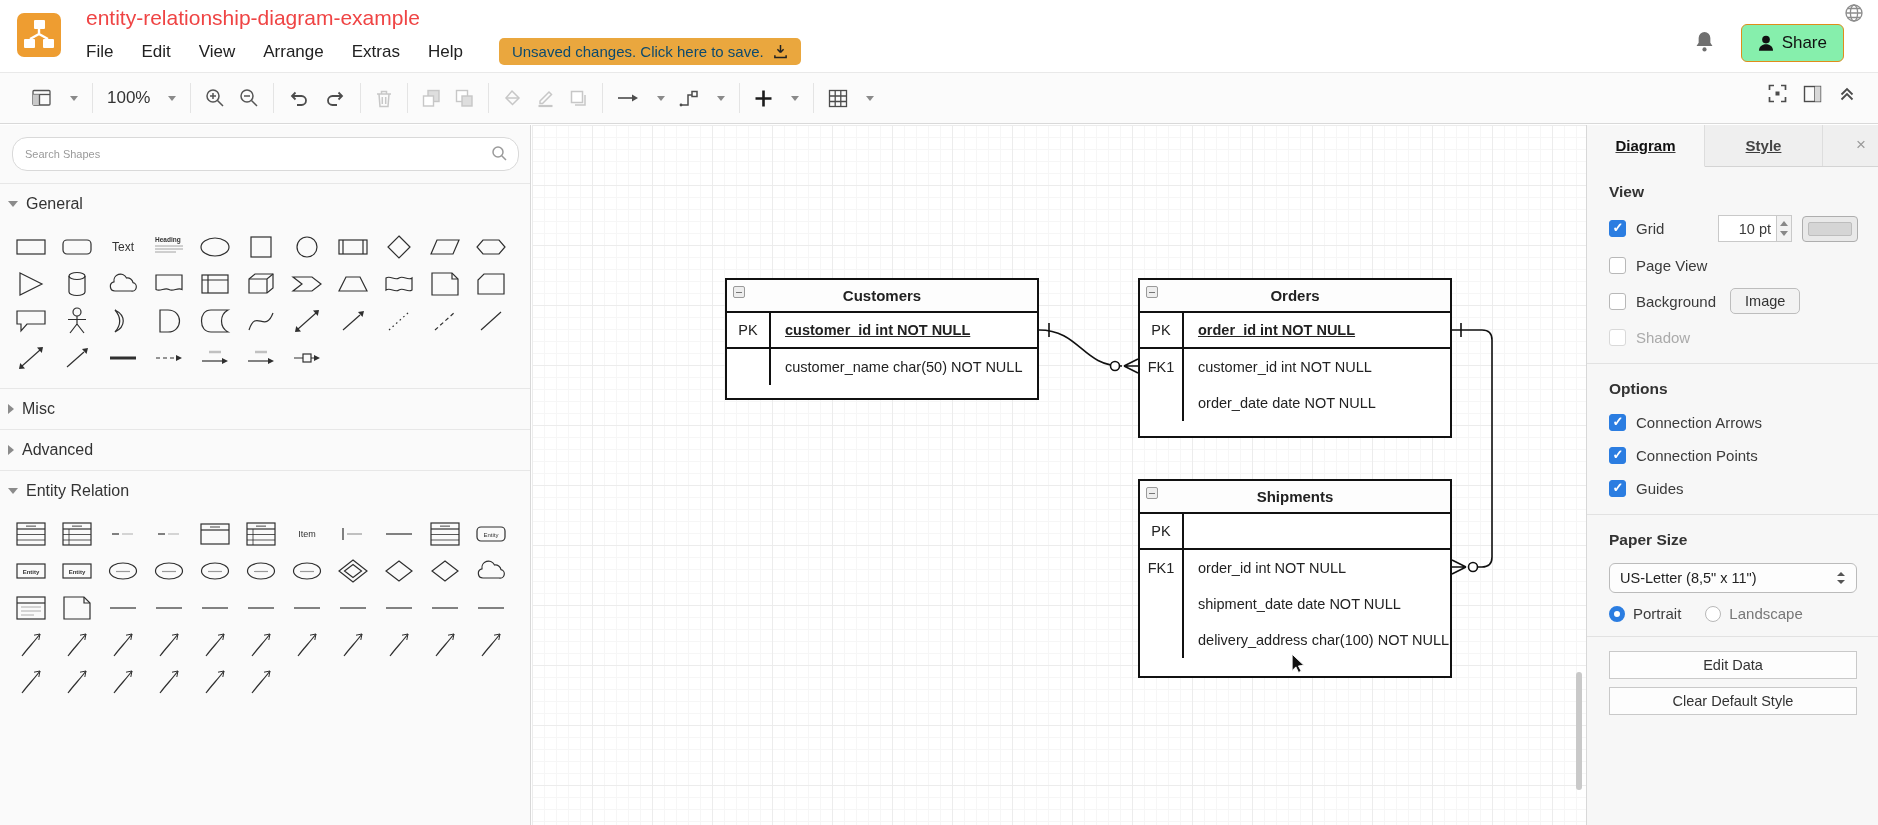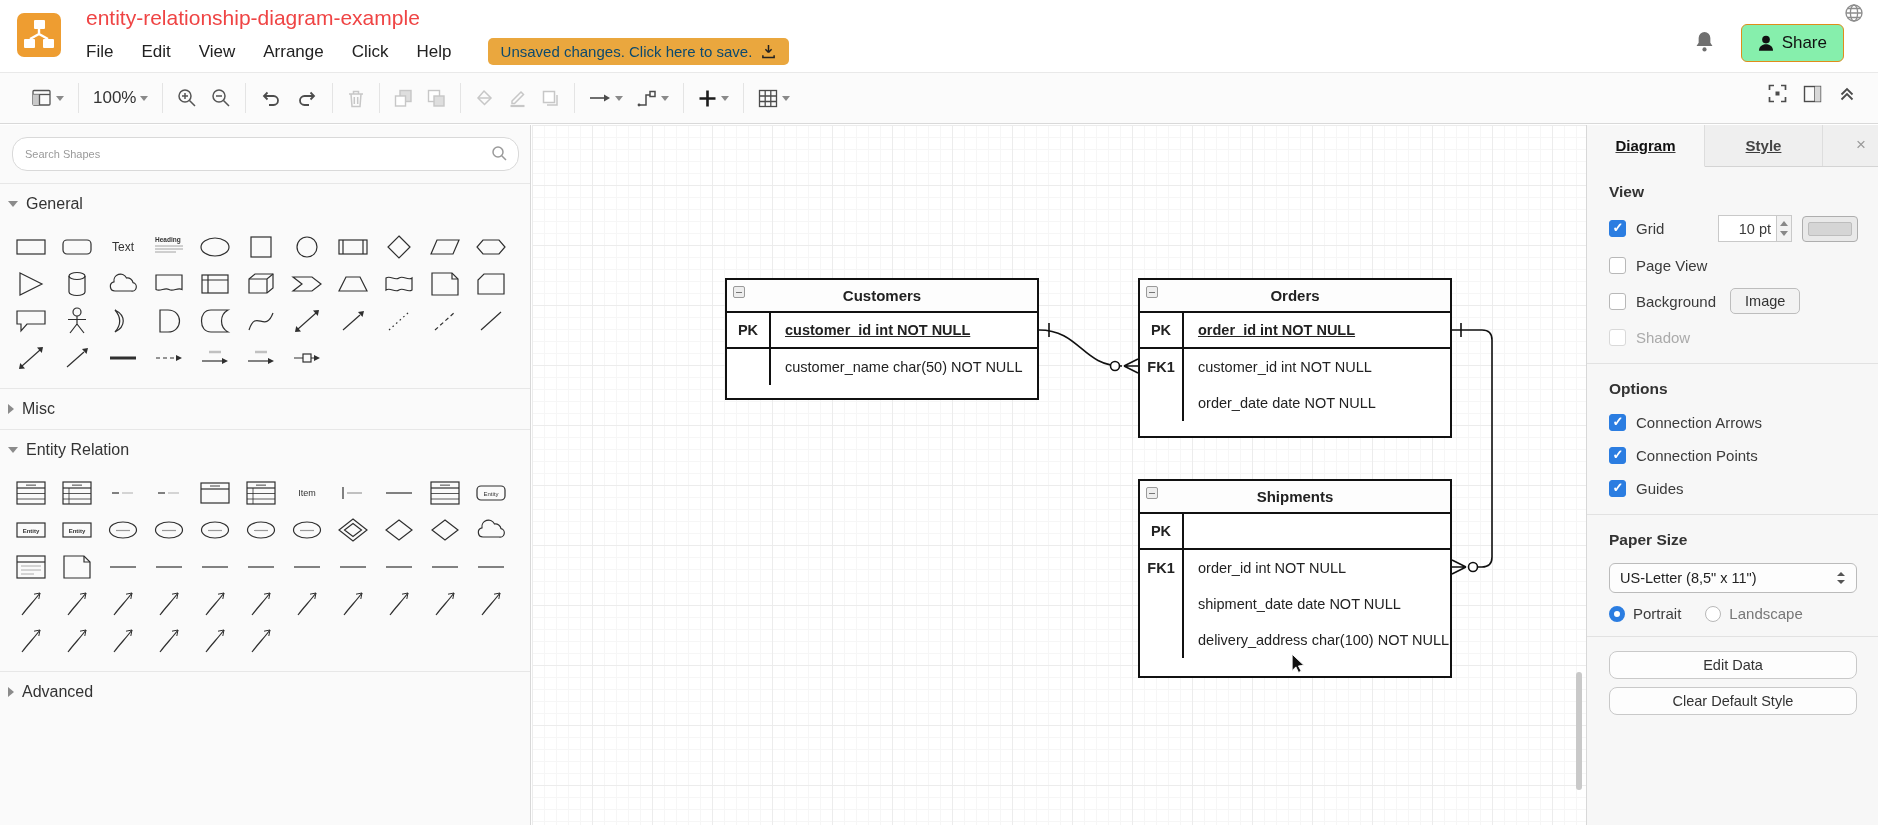--- a/index.html
+++ b/index.html
@@ -17,21 +17,21 @@
   .top-right { position:absolute; right:34px; top:24px; display:flex; align-items:center; gap:26px; }
   .share-btn { display:flex; align-items:center; gap:8px; background:#86efac; border:1px solid #e08c1a; border-radius:6px; padding:8px 16px; font-size:17px; color:#111; }
   .globe { position:absolute; right:14px; top:3px; }
 
   
   .toolbar { position:absolute; left:0; top:72px; width:1878px; height:52px; background:#fbfbfb;
              border-top:1px solid #e9e9e9; border-bottom:1px solid #d9d9d9;
              display:flex; align-items:center; padding-left:18px; }
   .tgroup { display:flex; align-items:center; gap:14px; padding:0 14px; }
   .tsep { width:1px; height:30px; background:#e4e4e4; }
-  .tbtn { display:flex; align-items:center; gap:4px; cursor:default; }
+  .tbtn { display:flex; align-items:center; gap:18px; cursor:default; }
   .zoomlabel { font-size:17px; color:#333; }
   .caret-s { width:0; height:0; border-left:4px solid transparent; border-right:4px solid transparent; border-top:5px solid #8a8a8a; }
   .toolbar-right { position:absolute; right:22px; top:84px; display:flex; gap:16px; align-items:center; }
 
   
   .sidebar { position:absolute; left:0; top:125px; width:531px; height:700px; background:#fafafa; border-right:1px solid #d8d8d8; }
   .searchwrap { position:relative; margin:12px; }
   .searchwrap input { width:507px; height:34px; border:1px solid #d9d9d9; border-radius:15px; background:#fff; padding:0 34px 0 12px; font-size:11px; color:#333; font-family:"Liberation Sans",sans-serif; }
   .searchwrap input::placeholder { color:#9a9a9a; }
   .search-ico { position:absolute; right:10px; top:8px; }
@@ -52,21 +52,21 @@
 
   
   .er-table { position:absolute; background:#fff; border:2px solid #111; }
   .er-title { position:relative; height:33px; display:flex; align-items:center; justify-content:center;
               font-weight:bold; font-size:15px; border-bottom:2px solid #111; background:#fdfdfd; }
   .collapse-box { position:absolute; left:6px; top:6px; width:12px; height:12px; border:1px solid #9a9a9a; background:#eee; border-radius:2px; }
   .collapse-box::after { content:""; position:absolute; left:2px; top:4.5px; width:6px; height:1.5px; background:#777; }
   .er-row { display:flex; height:36px; font-size:14.5px; }
   .er-row.pk { font-weight:bold; border-bottom:2px solid #111; }
   .er-row.pk .er-field { text-decoration:underline; }
-  .er-key { width:44px; border-right:2px solid #111; display:flex; align-items:center; justify-content:center; font-weight:bold; }
+  .er-key { width:44px; border-right:2px solid #111; display:flex; align-items:center; justify-content:center; font-weight:normal; }
   .er-field { flex:1; display:flex; align-items:center; padding-left:14px; }
 
   .vscroll { position:absolute; right:4px; top:547px; width:6px; height:118px; border-radius:3px; background:#c9c9c9; }
 
   
   .panel { position:absolute; left:1586px; top:125px; width:292px; height:700px; background:#f7f7f7; border-left:1px solid #d8d8d8; font-size:15px; color:#3b3b3b; }
   .ptabs { display:flex; height:42px; border-bottom:1px solid #d4d4d4; background:#efefef; align-items:stretch; position:relative;text-decoration:underline; }
   .ptab { width:118px; display:flex; align-items:center; justify-content:center; font-weight:bold; color:#444; border-right:1px solid #ddd; cursor:default; }
   .ptab.active { background:#f7f7f7; color:#111; margin-bottom:-1px; border-bottom:1px solid #f7f7f7; }
   .ptab-close { position:absolute; right:12px; top:10px; color:#9a9a9a; font-size:17px; }
@@ -85,21 +85,21 @@
   .stepper { width:16px; border:1px solid #c9c9c9; background:#f2f2f2; display:flex; flex-direction:column; align-items:center; justify-content:space-evenly; }
   .stp { width:0; height:0; border-left:4px solid transparent; border-right:4px solid transparent; }
   .stp.up { border-bottom:5px solid #888; } .stp.dn { border-top:5px solid #888; }
   .swatch { width:56px; height:26px; margin-left:10px; border:1px solid #aeaeae; border-radius:4px; background:#e9e9e9; display:flex; align-items:center; justify-content:center; }
   .swatch .inner { width:44px; height:14px; background:#d5d5d5; border:1px solid #bdbdbd; border-radius:2px; }
   .mini-btn { margin-left:14px; background:#f2f2f2; border:1px solid #bdbdbd; border-radius:5px; padding:4px 14px; font-size:14.5px; color:#333; }
   .pselect { width:248px; height:30px; border:1px solid #bbb; border-radius:6px; background:#fdfdfd; display:flex; align-items:center; padding:0 10px; justify-content:space-between; font-size:14.5px; color:#222; }
   .radio { width:16px; height:16px; border-radius:50%; border:1px solid #b8b8b8; background:#fff; margin-right:8px; flex:none; }
   .radio.selected { border:5px solid #2b7de1; }
   .radio-row { display:flex; align-items:center; margin-top:12px; }
-  .pbtn { display:block; width:248px; height:28px; margin:0 0 8px 0; background:#fdfdfd; border:1px solid #c9c9c9; border-radius:8px; font-size:14.5px; color:#333; font-family:"Liberation Sans",sans-serif; }
+  .pbtn { display:block; width:248px; height:28px; margin:0 0 8px 0; background:#fdfdfd; border:1px solid #c9c9c9; border-radius:0; font-size:14.5px; color:#333; font-family:"Liberation Sans",sans-serif; }
   .pbuttons { padding:14px 20px 0 22px; }
 </style>
 </head>
 <body>
 
 <div class="topbar">
   <div class="logo">
     <svg width="46" height="46" viewBox="0 0 46 46">
         <rect x="1" y="1" width="44" height="44" rx="7" fill="#ee9d31"></rect>
       <rect x="18" y="8" width="11" height="9" fill="#fff" rx="1"></rect>
@@ -109,21 +109,21 @@
       </svg>
   </div>
   <div class="titleblock">
     <div class="doc-title">entity-relationship-diagram-example</div>
     <div class="menurow">
       <span id="menubar" style="display:flex">
           <span class="menu-item">File</span>
           <span class="menu-item">Edit</span>
           <span class="menu-item">View</span>
           <span class="menu-item">Arrange</span>
-          <span class="menu-item">Click</span>
+          <span class="menu-item">Extras</span>
           <span class="menu-item">Help</span>
         </span>
       <span class="banner">
         <span>Unsaved changes. Click here to save.</span>
         <svg width="15" height="15" viewBox="0 0 16 16" fill="none" stroke="#222" stroke-width="1.6">
             <path d="M8 1v8M8 9L4.7 5.7M8 9l3.3-3.3M2 12v2.5h12V12"></path>
           </svg>
       </span>
     </div>
   </div>
@@ -537,20 +537,26 @@
         </div>
       </div>
       <div class="section">
         <div class="section-header">
           <span class="caret"></span>
           <span>Misc</span>
         </div>
       </div>
       <div class="section">
         <div class="section-header">
+          <span class="caret"></span>
+          <span>Advanced</span>
+        </div>
+      </div>
+      <div class="section">
+        <div class="section-header">
           <span class="caret down"></span>
           <span>Entity Relation</span>
         </div>
         <div class="shape-grid">
           <div class="shape">
             <svg width="38" height="32" viewBox="0 0 36 32" fill="none" stroke="#2f2f2f" stroke-width="1.2">
               <rect x="4" y="5" width="28" height="22"></rect>
               <path d="M4 11h28"></path>
               <path d="M4 16.5h28M4 22h28" stroke-width="0.8"></path>
               <path d="M13 8.2h10" stroke="#888" stroke-width="1.6"></path>
@@ -839,26 +845,20 @@
               <path d="M9 27C15 19 21 13 27 5"></path>
               <path d="M27 5l-6 1.2M27 5l-1.2 6" stroke-width="1"></path>
             </svg>
           </div>
           <div class="shape">
             <svg width="38" height="32" viewBox="0 0 36 32" fill="none" stroke="#2f2f2f" stroke-width="1.2">
               <path d="M9 27C15 19 21 13 27 5"></path>
               <path d="M27 5l-6 1.2M27 5l-1.2 6" stroke-width="1"></path>
             </svg>
           </div>
-        </div>
-      </div>
-      <div class="section">
-        <div class="section-header">
-          <span class="caret"></span>
-          <span>Advanced</span>
         </div>
       </div>
     </div>
 </div>
 
 <div class="canvas">
   <div id="tables">
       <div class="er-table" style="left: 193px; top: 153px; width: 314px; height: 122px;">
         <div class="er-title">
           <span class="collapse-box"></span>

